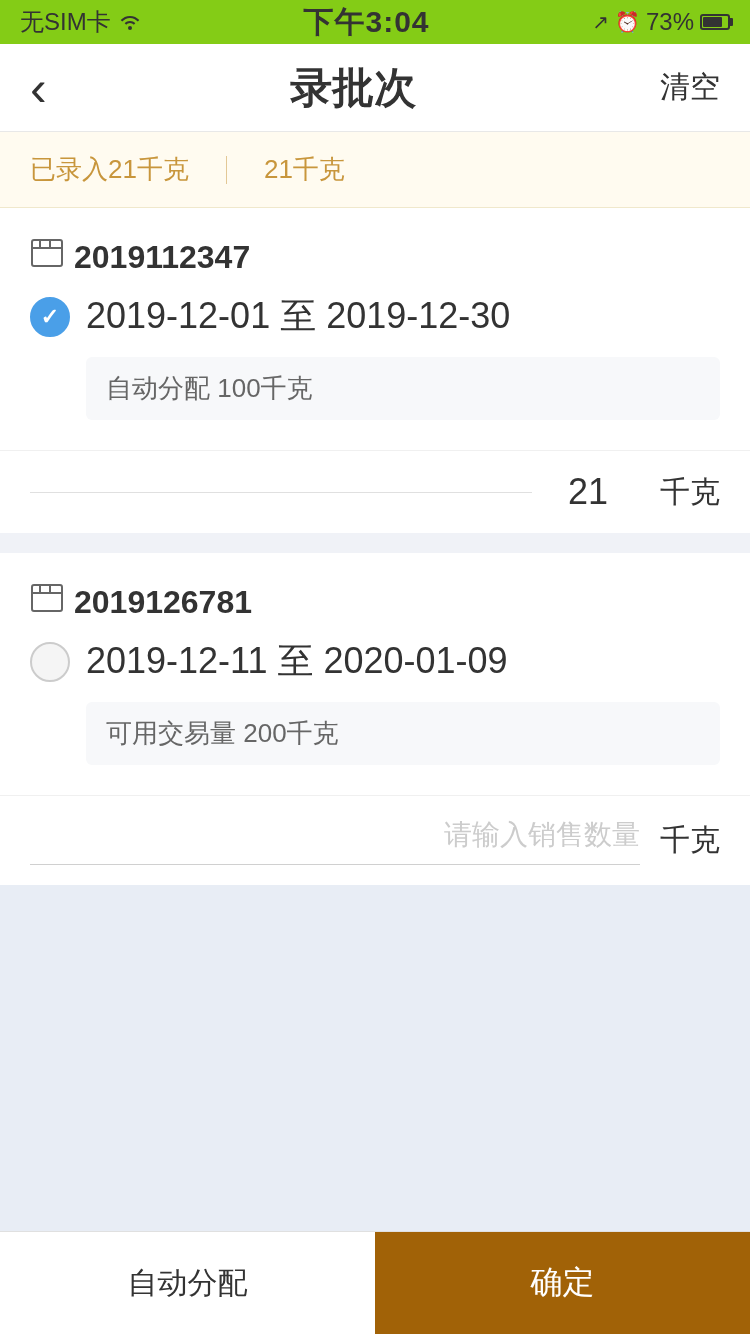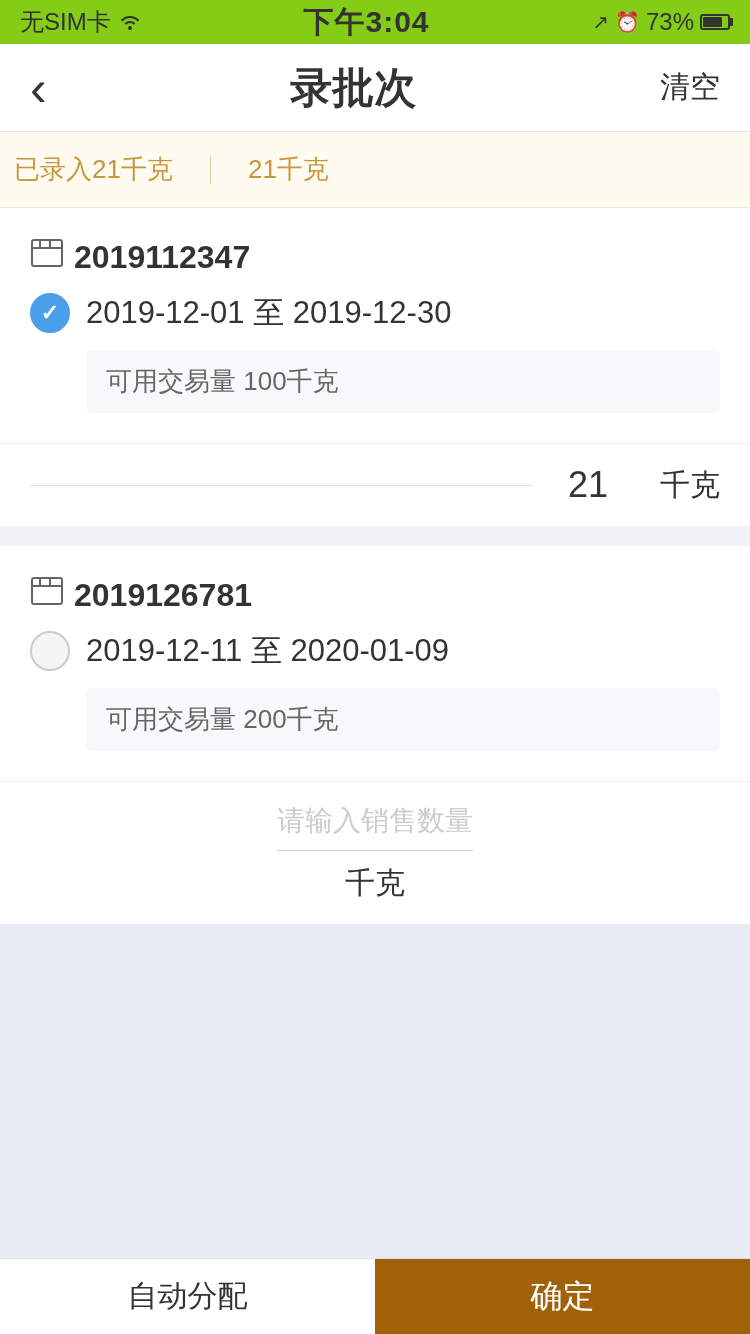--- a/index.html
+++ b/index.html
@@ -97,21 +97,21 @@
     }
     .nav-action {
       font-size: 30px;
       color: #333;
       cursor: pointer;
     }
 
     
     .info-banner {
       background: #fffbf0;
-      padding: 20px 14px;
+      padding: 20px 30px;
       display: flex;
       align-items: center;
       gap: 37px;
       border-bottom: 1px solid #f0e8cc;
     }
     .info-label {
       font-size: 26px;
       color: #c8963c;
     }
     .info-divider {
@@ -165,21 +165,21 @@
     .radio-circle.active {
       background: #4a9fe8;
       border-color: #4a9fe8;
     }
     .radio-checkmark {
       color: #fff;
       font-size: 22px;
       font-weight: bold;
     }
     .batch-dates {
-      font-size: 31px;
+      font-size: 36px;
       color: #333;
     }
     .available-qty {
       background: #f7f8fa;
       border-radius: 6px;
       padding: 14px 20px;
       font-size: 26px;
       color: #666;
       margin-left: 56px;
     }
@@ -200,24 +200,23 @@
       font-weight: 500;
     }
     .qty-unit {
       font-size: 30px;
       color: #333;
     }
     .qty-input-container {
       display: flex;
       align-items: center;
       justify-content: flex-end;
-      gap: 12px;
+      gap: 20px;
       width: 100%;
       position: relative;
-      flex-direction: column;
     }
     .qty-input-wrapper {
       flex: 1;
       border-bottom: 1px solid #d0d0d0;
       padding-bottom: 10px;
       text-align: right;
     }
     .qty-placeholder {
       font-size: 28px;
       color: #ccc;
@@ -235,21 +234,21 @@
       flex: 1;
       min-height: 400px;
     }
 
     
     .bottom-bar {
       position: fixed;
       bottom: 0;
       left: 0;
       width: 750px;
-      height: 76px;
+      height: 103px;
       display: flex;
       background: #fff;
       border-top: 1px solid #e0e0e0;
     }
     .btn-auto {
       flex: 1;
       display: flex;
       align-items: center;
       justify-content: center;
       font-size: 30px;
@@ -327,21 +326,21 @@
         </svg>
       </span>
       <span class="batch-id">2019112347</span>
     </div>
     <div class="batch-dates-row">
       <div class="radio-circle active">
         <span class="radio-checkmark">✓</span>
       </div>
       <span class="batch-dates">2019-12-01 至 2019-12-30</span>
     </div>
-    <div class="available-qty">可用交易量 100千克</div>
+    <div class="available-qty">自动分配 100千克</div>
   </div>
 
   <div class="qty-row">
     <div style="flex:1; border-bottom:1px solid #e0e0e0; margin-right:20px;"></div>
     <span class="qty-value">21</span>
     <span style="width:20px;"></span>
     <span class="qty-unit">千克</span>
   </div>
 </div>
 

